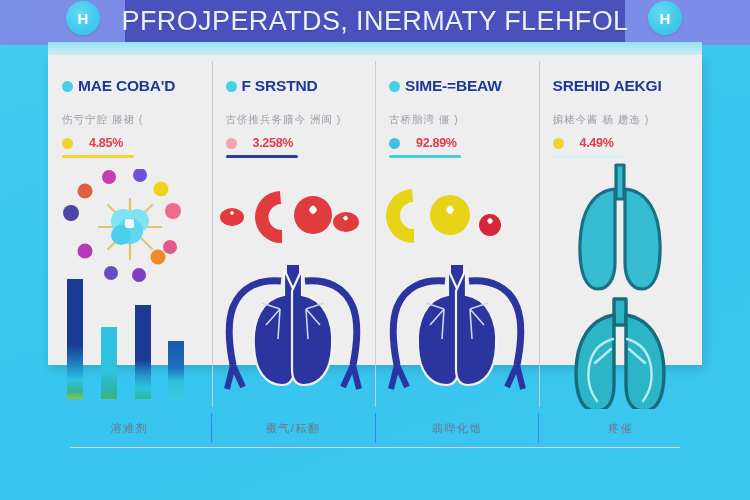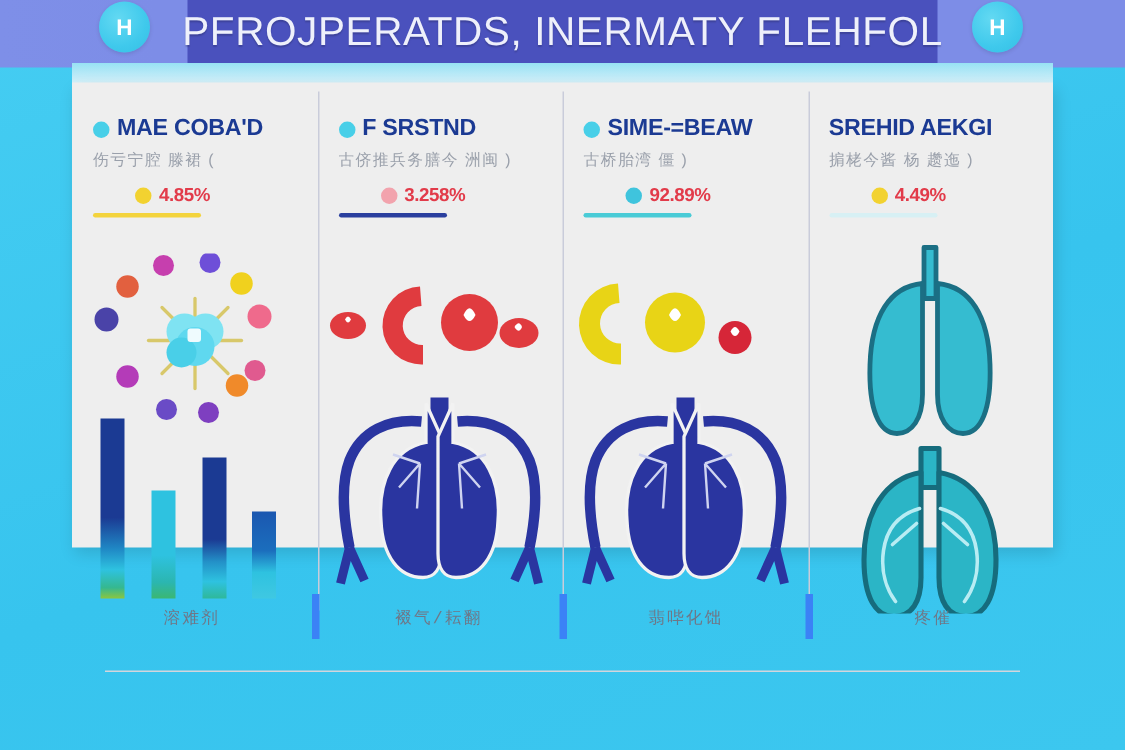--- a/index.html
+++ b/index.html
@@ -61,43 +61,43 @@
   .dot{width:11px;height:11px;border-radius:50%;flex:none;}
   .dot-cyan{background:#48cfe8;}
   .dot-yellow{background:#f2d230;}
   .dot-pink{background:#f2a3ad;}
   .dot-lightblue{background:#bcdfe8;}
   .dot-teal{background:#3fc4dd;}
   .col-title-text{
     color:#1b3a93;font-size:15.5px;font-weight:700;letter-spacing:-.2px;
   }
   .col-sub{
-    margin-top:5px;color:#9aa0ab;font-size:10.5px;letter-spacing:1px;
+    margin-top:18px;color:#9aa0ab;font-size:10.5px;letter-spacing:1px;
     white-space:nowrap;overflow:hidden;
   }
   .stats{margin-top:9px;display:flex;flex-direction:column;gap:3px;}
-  .stat{display:flex;align-items:center;gap:5px;margin-left:28px;}
+  .stat{display:flex;align-items:center;gap:16px;}
   .stat-val{color:#e23b4a;font-size:12.5px;font-weight:700;letter-spacing:-.3px;}
   .accent-bar{
     margin-top:5px;height:3px;width:72px;border-radius:2px;
   }
   .accent-yellow{background:#f3d33c;}
   .accent-blue{background:#2a3f9e;}
   .accent-teal{background:#49cbd6;}
   .accent-lightcyan{background:#d7f0f4;}
 
   
   .art{position:absolute;left:0;bottom:0;width:100%;height:250px;}
   .svg-wrap{position:absolute;left:50%;transform:translateX(-50%);}
 
   
-  .captions{position:absolute;left:0;top:341px;width:654px;height:30px;display:flex;}
+  .captions{position:absolute;left:0;top:358px;width:654px;height:30px;display:flex;}
   .caption{flex:1 1 0;display:flex;align-items:center;justify-content:center;
     color:#6f7787;font-size:11px;letter-spacing:1.5px;}
-  .caption + .caption{border-left:5px solid #3b82f6;font-family:Liberation Mono, monospace;}
+  .caption + .caption{border-left:1px solid #3b82f6;}
   .card-rule{
     position:absolute;left:22px;top:392px;width:610px;height:1px;background:#d3d5dc;
   }
 </style>
 </head>
 <body>
 
 <div class="page">
 
   <div class="header-band"></div>

